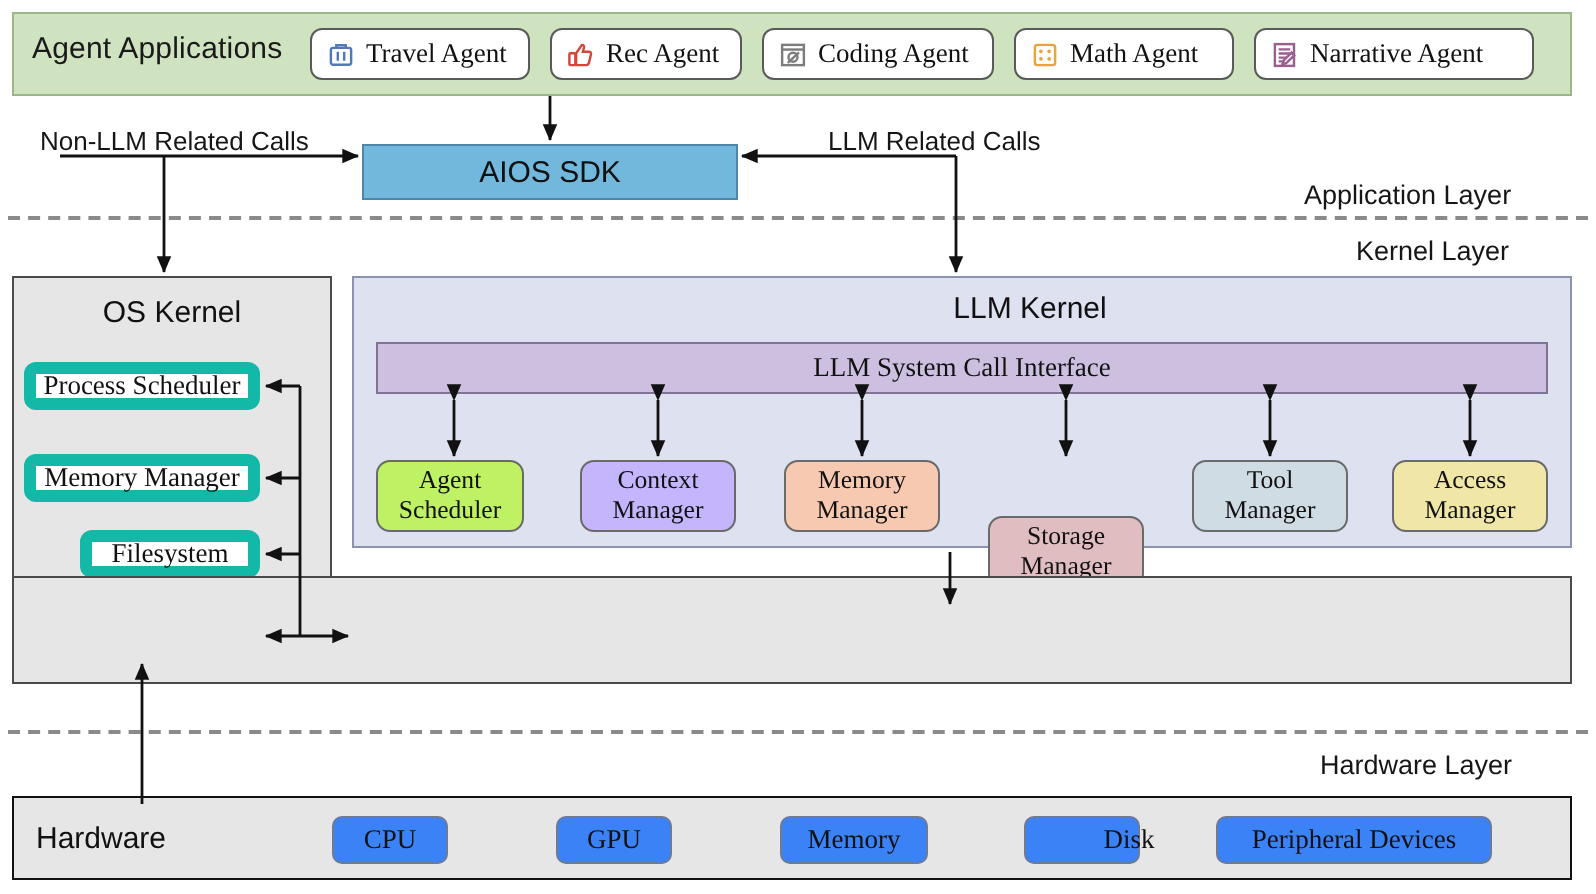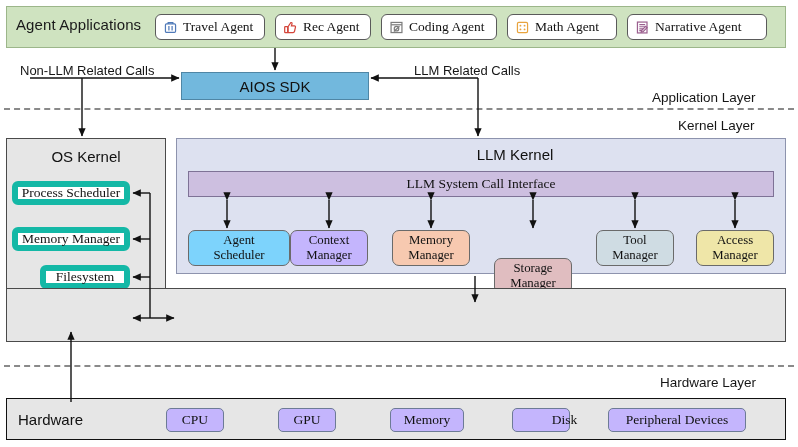--- a/index.html
+++ b/index.html
@@ -159,21 +159,21 @@
     box-sizing:border-box;
   }
   #hw-title{
     left:18px; top:411px;
     font-size:15px;color:#111;
     white-space:nowrap;
   }
   .hw-chip{
     top:408px;
     height:24px;
-    background:#c4b5fd;
+    background:#3b82f6;
     border:1px solid #6d7b96;
     border-radius:5px;
     box-sizing:border-box;
     font-family:"Liberation Serif", serif;
     font-size:13.5px;
     color:#111;
   }
 
   
   #wires{
@@ -262,21 +262,21 @@
       <div class="abs os-mod ctr" style="left: 12px; top: 181px; width: 118px;">Process Scheduler</div>
       <div class="abs os-mod ctr" style="left: 12px; top: 227px; width: 118px;">Memory Manager</div>
       <div class="abs os-mod ctr" style="left: 40px; top: 265px; width: 90px;">Filesystem</div>
       <div class="abs os-mod ctr" style="left: 12px; top: 306px; width: 118px;">Hardware Driver</div>
     </div>
 
   <div class="abs" id="llm-kernel"></div>
   <div class="abs" id="llm-kernel-title">LLM Kernel</div>
   <div class="abs ctr" id="llm-syscall">LLM System Call Interface</div>
   <div id="managers">
-      <div class="abs mgr ctr" style="left: 188px; width: 102px; background: #7dd3fc;">
+      <div class="abs mgr ctr" style="left: 188px; width: 74px; background: #bef264;">
         <span>Agent</span>
         <span>Scheduler</span>
       </div>
       <div class="abs mgr ctr" style="left: 290px; width: 78px; background: #c4b5fd;">
         <span>Context</span>
         <span>Manager</span>
       </div>
       <div class="abs mgr ctr" style="left: 392px; width: 78px; background: rgb(247, 201, 176);">
         <span>Memory</span>
         <span>Manager</span>

